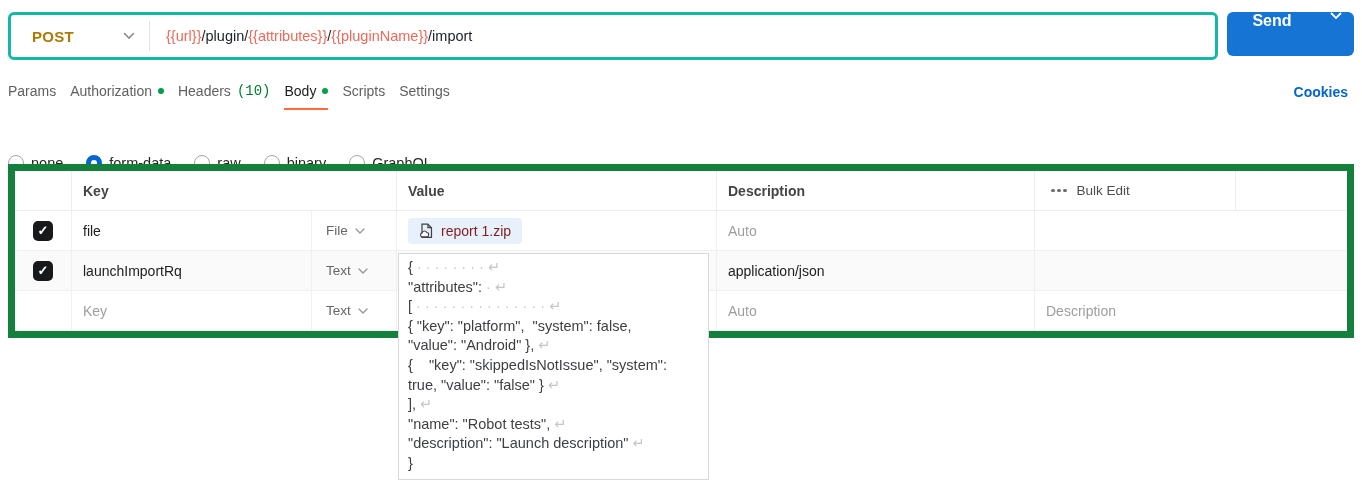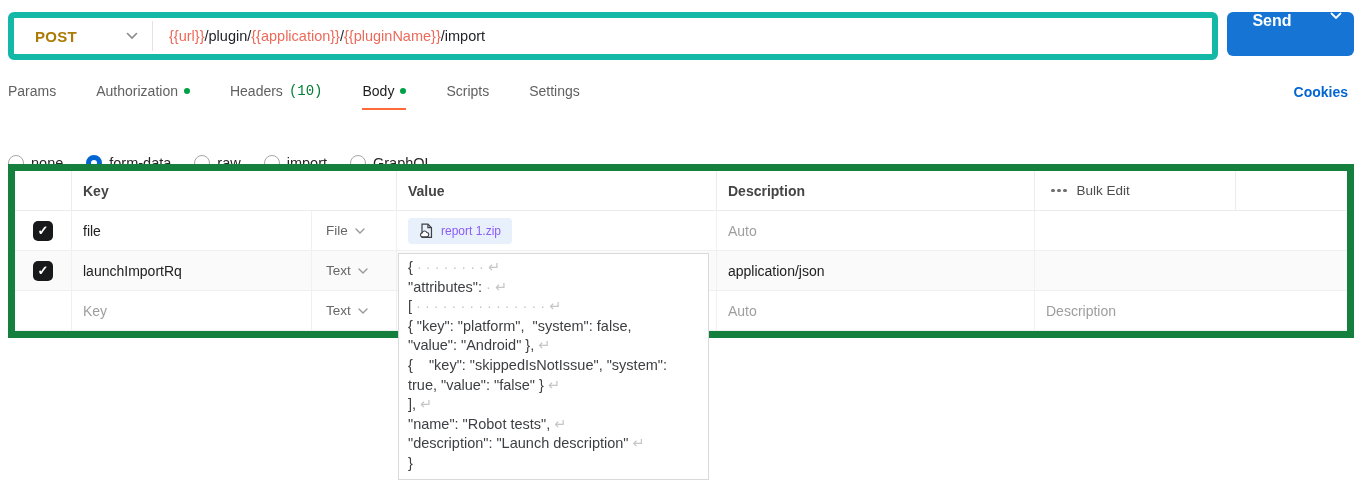--- a/index.html
+++ b/index.html
@@ -6,21 +6,21 @@
   html,body { background:#ffffff; }
   body {
     width:1362px; height:490px; position:relative;
     font-family:"Liberation Sans", sans-serif; color:#212121;
     overflow:hidden;
   }
 
   
   .topbar {
     position:absolute; left:8px; top:12px; width:1210px; height:48px;
-    border:6px solid #14b8a6; border-radius:6px;
+    border:3px solid #14b8a6; border-radius:6px;
     display:flex; align-items:center; background:#fff;
   }
   .method-select {
     width:138px; height:100%; display:flex; align-items:center;
     padding-left:21px; cursor:pointer; flex-shrink:0;
   }
   .method-label { font-size:15px; font-weight:700; letter-spacing:.3px; color:#AD7A03; }
   .method-select .chev { margin-left:auto; margin-right:14px; }
   .bar-divider { width:1px; height:30px; background:#e3e3e3; flex-shrink:0; }
   .url-input { display:flex; align-items:center; padding-left:16px; font-size:14.5px; white-space:pre; }
@@ -31,21 +31,21 @@
     position:absolute; left:1227px; top:12px; width:127px; height:44px;
     background:#1574D4; border-radius:6px; display:flex; align-items:flex-start;
     cursor:pointer;
   }
   .send-main { flex:1; display:flex; align-items:center; justify-content:center;
     color:#fff; font-size:16px; font-weight:700; }
   .send-divider { width:1px; background:rgba(255,255,255,.35); margin:11px 0; }
   .send-caret { width:36px; display:flex; align-items:center; justify-content:center; }
 
   
-  .tabs { position:absolute; left:8px; top:83px; display:flex; gap:40px; font-size:14px; color:#616161; }
+  .tabs { position:absolute; left:8px; top:83px; display:flex; gap:14px; font-size:14px; color:#616161; }
   .tab { display:flex; align-items:center; gap:6px; padding-bottom:11px; position:relative; cursor:pointer; }
   .tab.active { color:#1d1d1d; }
   .tab.active::after {
     content:""; position:absolute; left:0; right:0; bottom:0; height:2px; background:#FF6C37;
   }
   .dot { width:6px; height:6px; border-radius:50%; background:#00A047; display:inline-block; }
   .tab-count { color:#007F31;font-family:Liberation Mono, monospace; }
   .cookies-link { position:absolute; right:14px; top:84px; color:#0265D2; font-weight:700; font-size:14px; cursor:pointer; }
 
   
@@ -64,21 +64,21 @@
   .frow.shaded { background:#fafafa; }
   .fcell { height:100%; display:flex; align-items:center; padding:0 11px; border-right:1px solid #f0f0f0; overflow:hidden; }
   .frow.header .fcell { border-right:1px solid #ececec; }
   .fcell.no-r { border-right:none;gap:8px; }
   .fcell.center { justify-content:center; }
   .placeholder { color:#9e9e9e; }
   .type-cell { color:#666; font-size:13.5px; gap:7px; cursor:pointer; justify-content:flex-start; padding-left:14px; }
   .checkbox { width:20px; height:20px; border-radius:5px; background:#18191b; color:#fff; font-size:13px; font-weight:700;
     display:flex; align-items:center; justify-content:center; cursor:pointer; }
   .file-chip { display:flex; align-items:center; gap:7px; background:#e8f0fb; border-radius:4px; padding:5px 11px; cursor:pointer; }
-  .file-chip span { font-size:12px; color:#8b5cf6; }
+  .file-chip span { font-size:14px; color:#7f1d1d; }
   .bulk-cell { gap:12px; color:#555; font-size:13.5px; font-weight:400; justify-content:flex-start; padding-left:14px; }
   .ellipsis-icon { display:flex; gap:2.5px; cursor:pointer; padding:2px; }
   .ellipsis-icon i { width:3.5px; height:3.5px; border-radius:50%; background:#6e6e6e; }
   .bulk-label { cursor:pointer; font-weight:400; color:#4d4d4d; }
 
   
   .editor {
     position:absolute; left:383px; top:82px; width:311px; height:227px;
     background:#fff; border:1px solid #d9d9d9; padding:4px 8px 4px 9px;
     z-index:5; font-size:14.5px; line-height:19.6px; color:#3d3f42;
@@ -96,21 +96,21 @@
   <div class="method-select">
     <span class="method-label">POST</span>
     <span class="chev">
       <svg width="12" height="8" viewBox="0 0 12 8">
           <path d="M1.5 1.5 L6 6 L10.5 1.5" stroke="#8a8a8a" stroke-width="1.6" fill="none" stroke-linecap="round"></path>
         </svg>
     </span>
   </div>
   <div class="bar-divider"></div>
   <div class="url-input">
-    <span class="url-seg var">{{url}}</span><span class="url-seg plain">/plugin/</span><span class="url-seg var">{{application}}</span><span class="url-seg plain">/</span><span class="url-seg var">{{pluginName}}</span><span class="url-seg plain">/import</span>
+    <span class="url-seg var">{{url}}</span><span class="url-seg plain">/plugin/</span><span class="url-seg var">{{attributes}}</span><span class="url-seg plain">/</span><span class="url-seg var">{{pluginName}}</span><span class="url-seg plain">/import</span>
   </div>
 </div>
 
 <div class="send-btn">
   <div class="send-main">Send</div>
   <div class="send-divider"></div>
   <div class="send-caret">
     <svg width="12" height="8" viewBox="0 0 12 8">
         <path d="M1.5 1.5 L6 6 L10.5 1.5" stroke="#ffffff" stroke-width="1.8" fill="none" stroke-linecap="round"></path>
       </svg>
@@ -150,21 +150,21 @@
   <label class="mode selected">
     <span class="radio selected"></span>
     <span class="mode-label">form-data</span>
   </label>
   <label class="mode">
     <span class="radio"></span>
     <span class="mode-label">raw</span>
   </label>
   <label class="mode">
     <span class="radio"></span>
-    <span class="mode-label">import</span>
+    <span class="mode-label">binary</span>
   </label>
   <label class="mode">
     <span class="radio"></span>
     <span class="mode-label">GraphQL</span>
   </label>
 </div>
 
 <div class="ftable">
 
   <div class="frow header">

